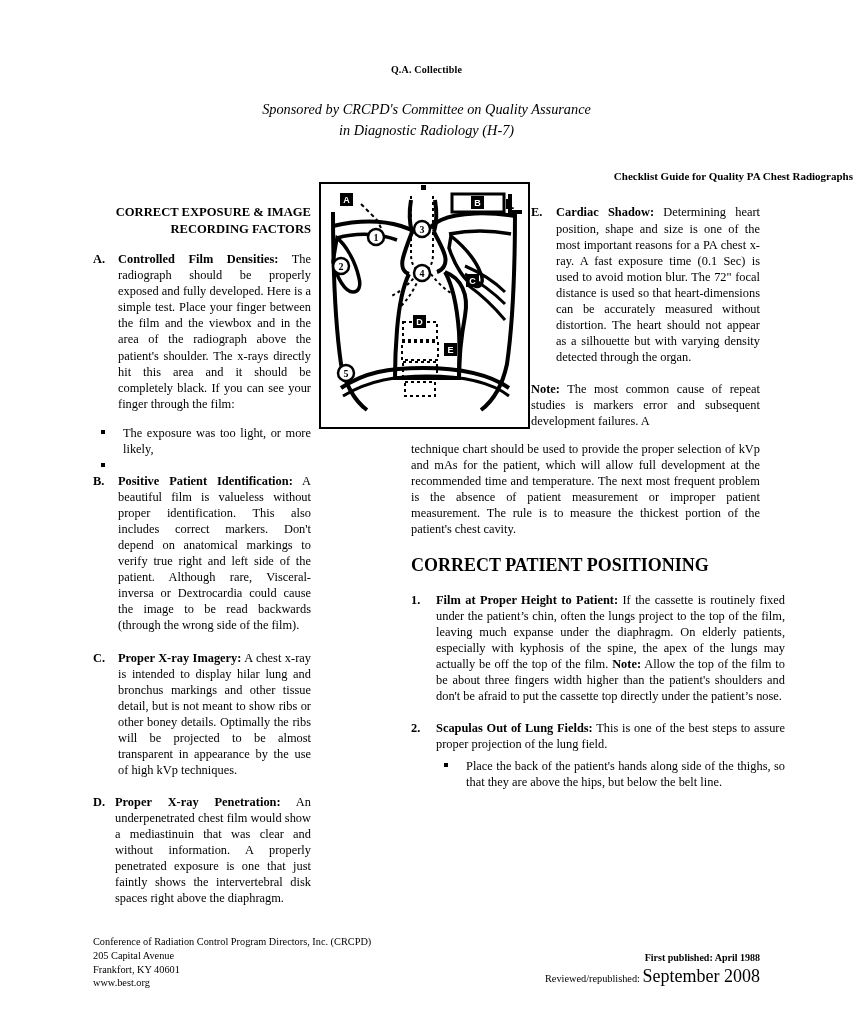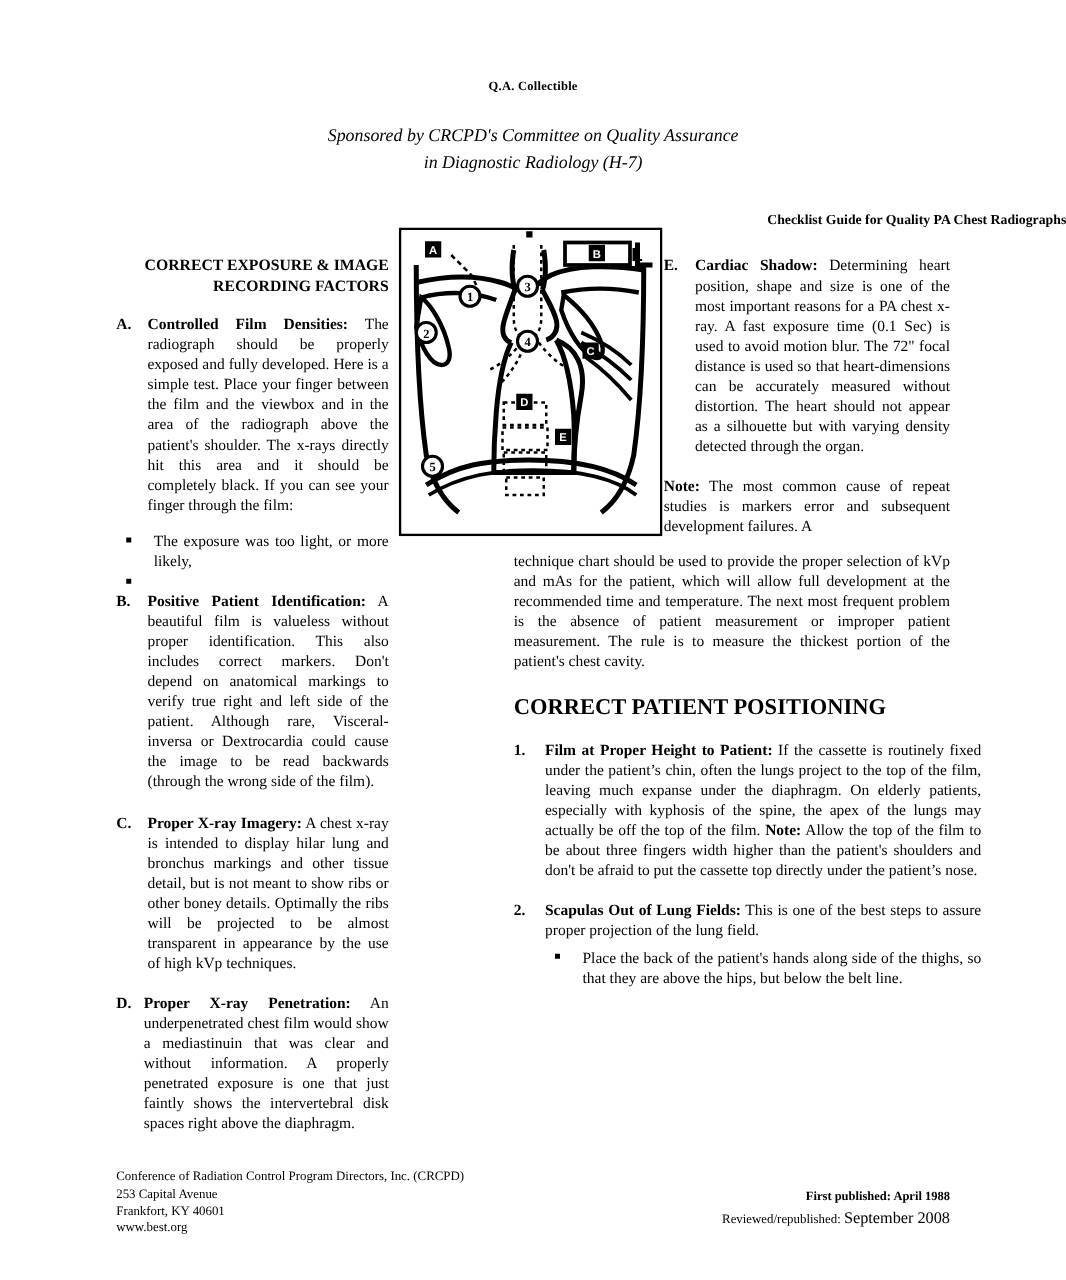--- a/index.html
+++ b/index.html
@@ -150,21 +150,21 @@
   }
   .footer-left {
     float: left;
     text-align: left;
   }
   .footer-right {
     float: right;
     text-align: right;
     padding-top: 16px;
   }
-  .footer-right .big { font-size: 13px; }
+  .footer-right .big { font-size: 18px; }
   .footer-right .lbl { font-size: 10.3px; }
   .footer-right .line1 { font-size: 10px; font-weight: bold; }
 </style>
 </head>
 <body>
 
 <div class="page">
 
   <h1 class="doc-title">Q.A. Collectible</h1>
 
@@ -351,21 +351,21 @@
           </ul>
         </div>
 
       </div>
     </div>
   </div>
 
   <div class="footer clearfix">
     <div class="footer-left">
       <div>Conference of Radiation Control Program Directors, Inc. (CRCPD)</div>
-      <div>253 Capital Avenue</div>
+      <div>205 Capital Avenue</div>
       <div>Frankfort, KY  40601</div>
       <div>www.best.org</div>
     </div>
     <div class="footer-right">
       <div class="line1">First published: April 1988</div>
       <div><span class="lbl">Reviewed/republished:</span> <span class="big">September 2008</span></div>
     </div>
   </div>
 
 </div>

